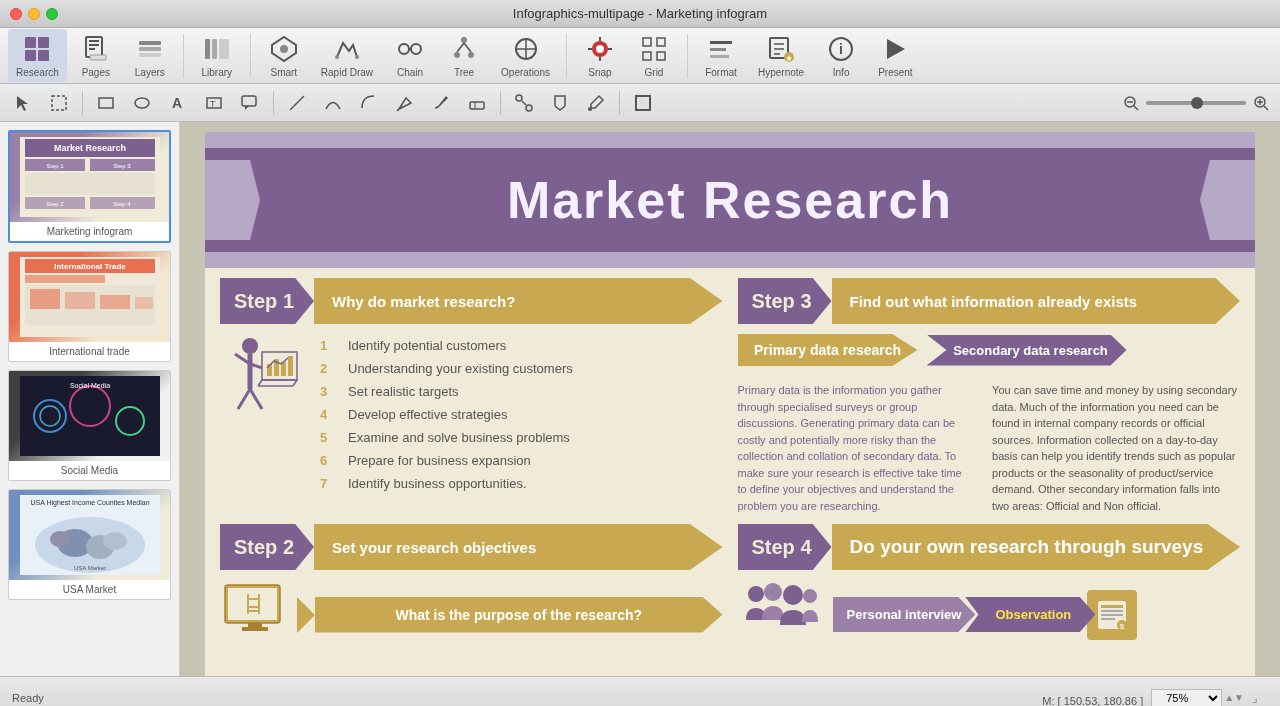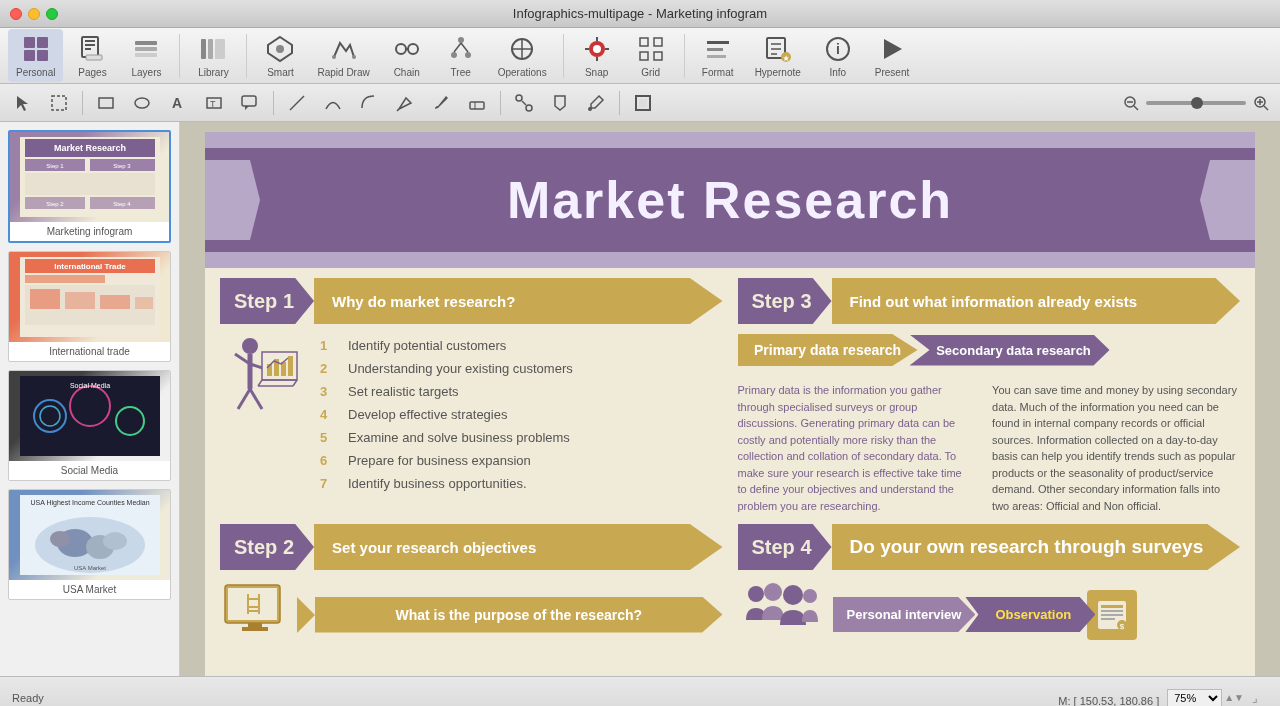--- a/index.html
+++ b/index.html
@@ -262,21 +262,21 @@
     }
     .status-left { display: flex; align-items: center; gap: 6px; }
     .status-right { margin-left: auto; display: flex; align-items: flex-end; gap: 8px; }
     .zoom-select {
       display: flex; align-items: center; gap: 2px;
     }
     .zoom-select select {
       font-size: 11px;
       border: 1px solid #bbb;
       background: #f0f0f0;
-      padding: 1px 2px;
+      padding: 1px 10px;
     }
     .corner-resize {
       width: 16px; height: 16px;
       font-size: 12px;
       color: #888;
     }
 
     
     .thumb-mini-1 { background: linear-gradient(135deg, #9b80a8 30%, #f0ead8 70%); }
     .thumb-mini-2 { background: linear-gradient(135deg, #e87050 30%, #f0e8d0 70%); }
@@ -326,21 +326,21 @@
       clip-path: polygon(0 0, 92% 0, 100% 50%, 92% 100%, 0 100%);
       flex: 1;
     }
     .step3-header-wrap .step-desc {
       clip-path: polygon(8% 0, 92% 0, 100% 50%, 92% 100%, 8% 100%, 0 50%);
     }
 
     .arrows-wrap {
       display: flex;
       align-items: center;
-      gap: 0;
+      gap: 17px;
       margin-bottom: 8px;
     }
     .arrow-primary {
       background: #c8a850;
       color: #fff;
       font-size: 14px;
       font-weight: bold;
       padding: 8px 12px;
       clip-path: polygon(0 0, 86% 0, 100% 50%, 86% 100%, 0 100%);
       min-width: 180px;
@@ -389,21 +389,21 @@
 <div class="toolbar1">
   <div class="tool-group tool-active">
     <div class="icon">
       <svg width="28" height="28" viewBox="0 0 28 28">
         <rect x="2" y="2" width="11" height="11" fill="#7b6090" rx="1"></rect>
         <rect x="15" y="2" width="11" height="11" fill="#7b6090" rx="1"></rect>
         <rect x="2" y="15" width="11" height="11" fill="#7b6090" rx="1"></rect>
         <rect x="15" y="15" width="11" height="11" fill="#7b6090" rx="1"></rect>
       </svg>
     </div>
-    <span class="label">Personal</span>
+    <span class="label">Research</span>
   </div>
   <div class="tool-group">
     <div class="icon">
       <svg width="28" height="28" viewBox="0 0 28 28">
         <rect x="4" y="2" width="16" height="20" fill="none" stroke="#555" stroke-width="2" rx="1"></rect>
         <rect x="7" y="5" width="10" height="2" fill="#555"></rect>
         <rect x="7" y="9" width="10" height="2" fill="#555"></rect>
         <rect x="7" y="13" width="6" height="2" fill="#555"></rect>
         <rect x="8" y="20" width="16" height="5" fill="#ddd" stroke="#999" stroke-width="1" rx="1"></rect>
       </svg>

